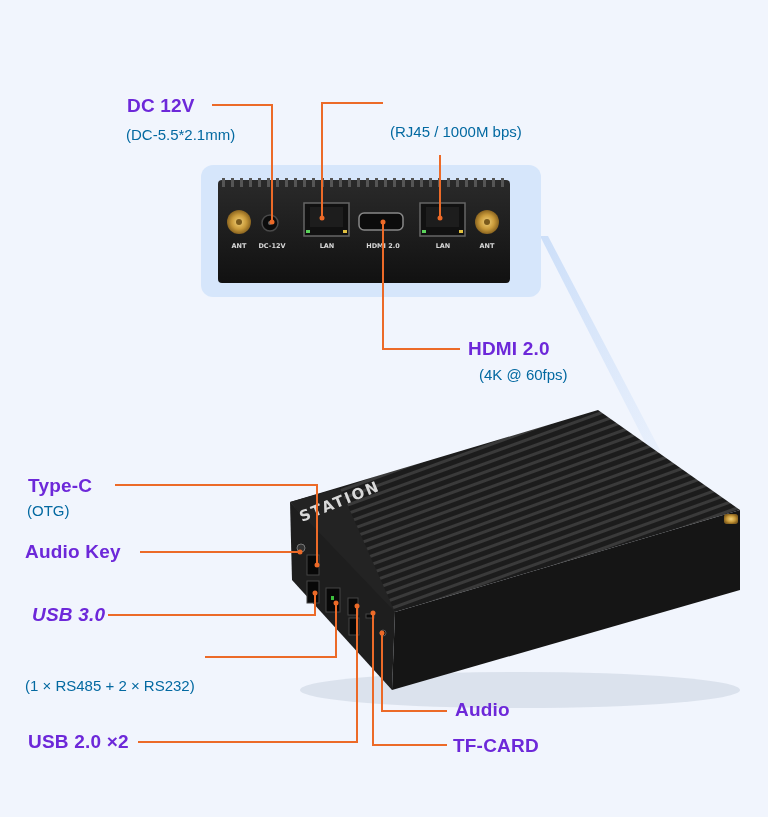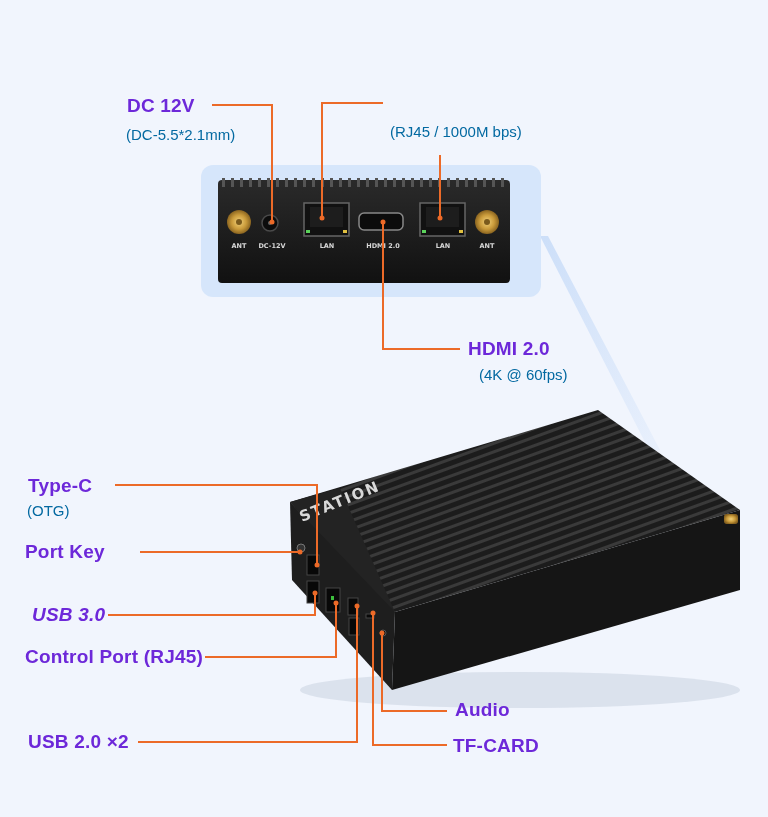--- a/index.html
+++ b/index.html
@@ -194,24 +194,24 @@
   <div class="sub" style="left:126px; top:126px;">(DC-5.5*2.1mm)</div>
 
   <div class="sub" style="left:390px; top:123px;text-align:right;">(RJ45 / 1000M bps)</div>
 
   <div class="title" style="left:468px; top:338px;">HDMI 2.0</div>
   <div class="sub" style="left:479px; top:366px;">(4K @ 60fps)</div>
 
   <div class="title" style="left:28px; top:475px;">Type-C</div>
   <div class="sub" style="left:27px; top:502px;">(OTG)</div>
 
-  <div class="title" style="left:25px; top:541px;">Port Key</div>
+  <div class="title" style="left:25px; top:541px;">Audio Key</div>
 
   <div class="title" style="left:32px; top:604px;font-style:italic;">USB 3.0</div>
 
-  <div class="title" style="left:25px; top:646px;">Control Port (RJ45)</div>
+  <div class="sub" style="left:25px; top:677px;">(1 × RS485 + 2 × RS232)</div>
 
   <div class="title" style="left:28px; top:731px;">USB 2.0 ×2</div>
 
   <div class="title" style="left:455px; top:699px;">Audio</div>
 
   <div class="title" style="left:453px; top:735px;">TF-CARD</div>
 </div>
 
 </body></html>

